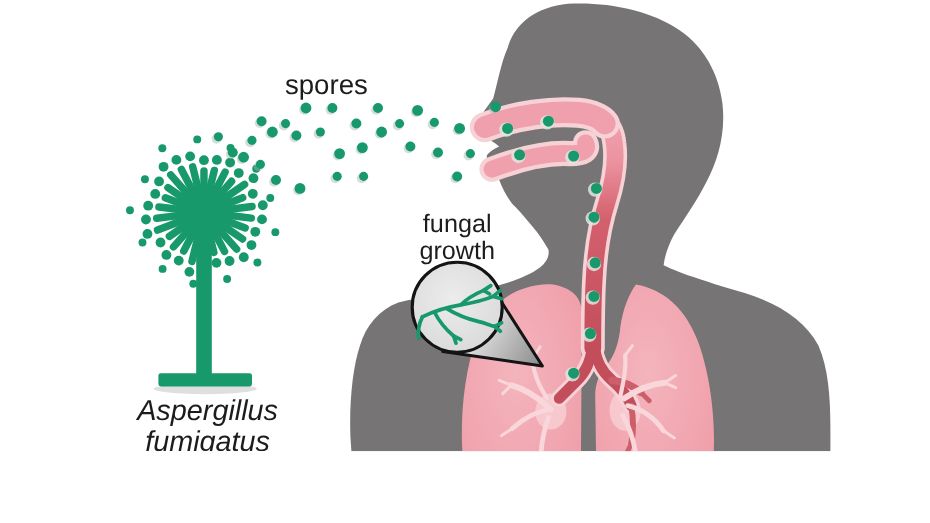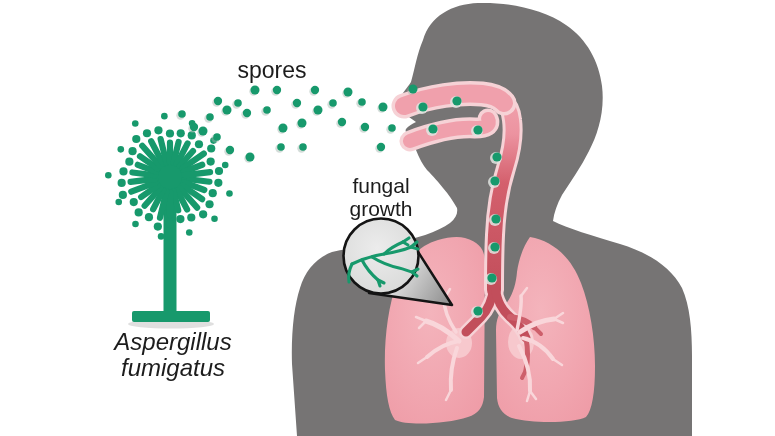--- a/index.html
+++ b/index.html
@@ -1,16 +1,16 @@
 <!DOCTYPE html>
 <html style="--background: #ffffff; --silhouette-gray: #767474; --spore-green: #17996c; --lung-pink: #f0a1ab; --lung-texture: #f9d6da; --airway-pink: #f0a0ac; --airway-outline: #f6d2d6; --trachea-red: #c24e5b; --branch-red: #cd5f6b; --magnifier-fill: #dcdddc; --outline-black: #141414; --label-color: #1c1c1c;"><head>
 <meta charset="utf-8">
 <style>
   html,body{margin:0;padding:0;background:#fff;}
-  #canvas{position:relative;width:775px;height:436px;background:var(--background,#fff);overflow:hidden;
+  #canvas{position:relative;width:775px;height:376px;background:var(--background,#fff);overflow:hidden;
           font-family:"Liberation Sans",sans-serif;}
   svg{display:block;}
   .lbl{fill:var(--label-color,#1c1c1c);font-family:"Liberation Sans",sans-serif;}
   .species{font-style:italic;}
   .green-fill{fill:var(--spore-green,#17996c);}
   .body-fill{fill:var(--silhouette-gray,#767474);}
   .pale{stroke:var(--airway-outline,#f6d2d6);fill:none;stroke-linecap:round;stroke-linejoin:round;}
   .pink-in{stroke:var(--airway-pink,#f0a0ac);fill:none;stroke-linecap:round;}
   .hy{stroke:var(--spore-green,#17996c);stroke-width:3.1;fill:none;stroke-linecap:round;}
   .ltree{stroke:var(--lung-texture,#f9d6da);fill:none;stroke-linecap:round;}

